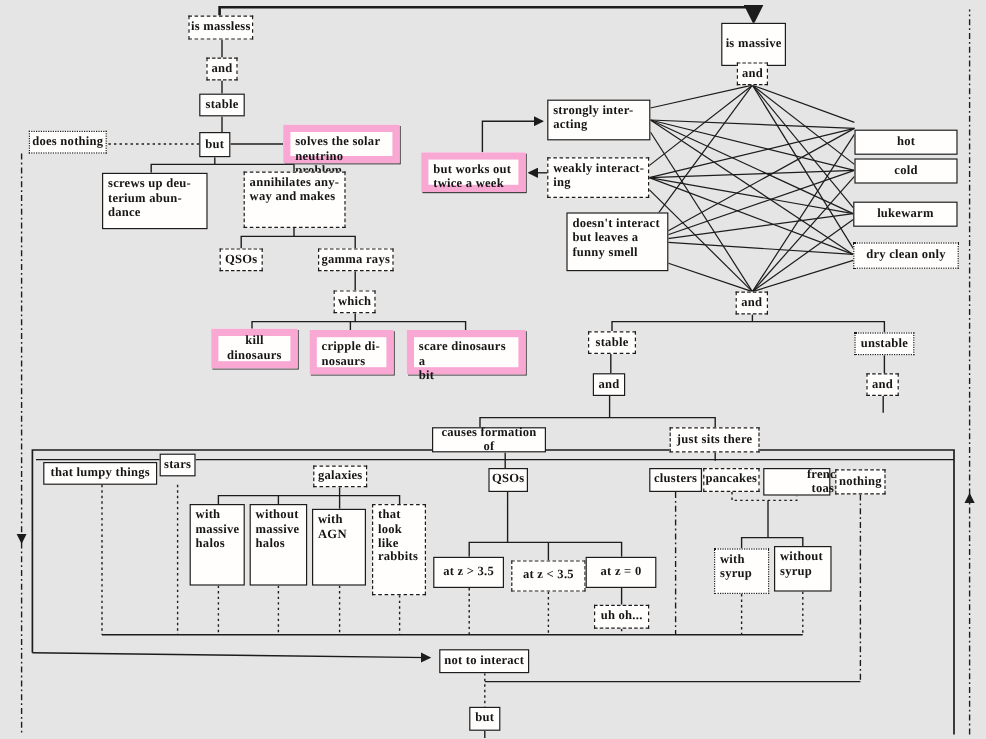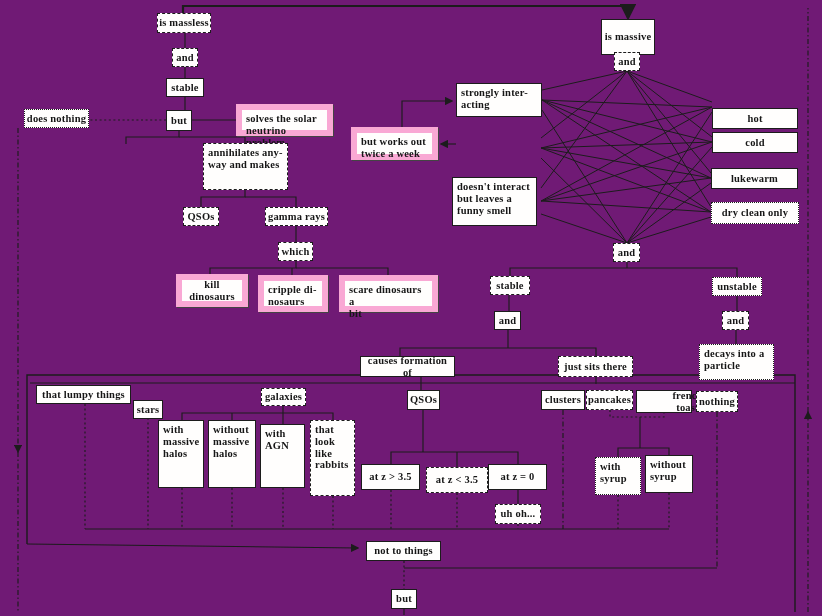--- a/index.html
+++ b/index.html
@@ -1,16 +1,16 @@
 <!DOCTYPE html>
 <html><head>
 <meta charset="utf-8">
 <style>
   html,body{margin:0;padding:0;background:#ffffff;}
-  #canvas{position:relative;width:822px;height:616px;background:#701a75;overflow:hidden;
+  #canvas{position:relative;width:822px;height:616px;background:#e5e5e5;overflow:hidden;
           font-family:"Liberation Serif","DejaVu Serif",serif;}
   #edges{position:absolute;left:0;top:0;z-index:1;}
   #nodes{position:absolute;left:0;top:0;width:822px;height:616px;z-index:2;pointer-events:none;}
   .node{position:absolute;box-sizing:border-box;background:#fffefd;color:#161616;
         font-size:10.5px;font-weight:700;line-height:1.12;letter-spacing:.2px;}
   .node span{white-space:pre-line;display:block;}
   .sl{display:flex;align-items:center;justify-content:center;text-align:center;padding:0 1px;}
   .ml{padding:3px 3px 1px 4px;text-align:left;}
   .b-solid {border:1.4px solid #1c1c1c;}
   .b-dashed{border:1.4px dashed #1c1c1c;}
@@ -127,20 +127,25 @@
       <div class="node b-solid sl" style="left: 166px; top: 110px; width: 26px; height: 21px;">
         <span>but</span>
       </div>
       <div class="node b-dotted sl" style="left: 24px; top: 109px; width: 65px; height: 19px;">
         <span>does nothing</span>
       </div>
       <div class="node b-heavy ml" style="left: 236px; top: 104px; width: 97px; height: 32px;">
         <span>solves the solar
 neutrino problem</span>
       </div>
+      <div class="node b-solid ml" style="left: 85px; top: 144px; width: 88px; height: 47px;">
+        <span>screws up deu-
+terium abun-
+dance</span>
+      </div>
       <div class="node b-dashed ml" style="left: 203px; top: 143px; width: 85px; height: 47px;">
         <span>annihilates any-
 way and makes</span>
       </div>
       <div class="node b-dashed sl" style="left: 183px; top: 207px; width: 36px; height: 19px;">
         <span>QSOs</span>
       </div>
       <div class="node b-dashed sl" style="left: 265px; top: 207px; width: 63px; height: 19px;">
         <span>gamma rays</span>
       </div>
@@ -161,21 +166,25 @@
       <div class="node b-solid sl" style="left: 601px; top: 19px; width: 54px; height: 36px;">
         <span>is massive</span>
       </div>
       <div class="node b-dashed sl" style="left: 614px; top: 52px; width: 26px; height: 19px;">
         <span>and</span>
       </div>
       <div class="node b-solid ml" style="left: 456px; top: 83px; width: 86px; height: 34px;">
         <span>strongly inter-
 acting</span>
       </div>
-      <div class="node b-solid ml" style="left: 452px; top: 177px; width: 85px; height: 49px;">
+      <div class="node b-dashed ml" style="left: 456px; top: 131px; width: 85px; height: 34px;">
+        <span>weakly interact-
+ing</span>
+      </div>
+      <div class="node b-solid ml" style="left: 472px; top: 177px; width: 85px; height: 49px;">
         <span>doesn't interact
 but leaves a
 funny smell</span>
       </div>
       <div class="node b-heavy ml" style="left: 351px; top: 127px; width: 87px; height: 33px;">
         <span>but works out
 twice a week</span>
       </div>
       <div class="node b-solid sl" style="left: 712px; top: 97px; width: 86px; height: 21px; margin-top: 11px;">
         <span>hot</span>
@@ -197,34 +206,30 @@
       </div>
       <div class="node b-dotted sl" style="left: 712px; top: 277px; width: 50px; height: 19px;">
         <span>unstable</span>
       </div>
       <div class="node b-solid sl" style="left: 494px; top: 311px; width: 27px; height: 19px;">
         <span>and</span>
       </div>
       <div class="node b-dashed sl" style="left: 722px; top: 311px; width: 27px; height: 19px;">
         <span>and</span>
       </div>
-      <div class="node b-dotted ml" style="left: 699px; top: 344px; width: 75px; height: 36px;">
-        <span>decays into a
-particle</span>
-      </div>
       <div class="node b-solid sl" style="left: 360px; top: 356px; width: 95px; height: 21px;">
         <span>causes formation of</span>
       </div>
       <div class="node b-dashed sl" style="left: 558px; top: 356px; width: 75px; height: 21px;">
         <span>just sits there</span>
       </div>
       <div class="node b-solid sl" style="left: 36px; top: 385px; width: 95px; height: 19px;">
         <span>that lumpy things</span>
       </div>
-      <div class="node b-solid sl" style="left: 133px; top: 400px; width: 30px; height: 19px;">
+      <div class="node b-solid sl" style="left: 133px; top: 378px; width: 30px; height: 19px;">
         <span>stars</span>
       </div>
       <div class="node b-dashed sl" style="left: 261px; top: 388px; width: 45px; height: 18px;">
         <span>galaxies</span>
       </div>
       <div class="node b-solid sl" style="left: 407px; top: 390px; width: 33px; height: 20px;">
         <span>QSOs</span>
       </div>
       <div class="node b-solid sl" style="left: 541px; top: 390px; width: 44px; height: 20px;">
         <span>clusters</span>
@@ -272,19 +277,19 @@
       </div>
       <div class="node b-dotted ml" style="left: 595px; top: 457px; width: 46px; height: 38px;">
         <span>with
 syrup</span>
       </div>
       <div class="node b-solid ml" style="left: 645px; top: 455px; width: 48px; height: 38px;">
         <span>without
 syrup</span>
       </div>
       <div class="node b-solid sl" style="left: 366px; top: 541px; width: 75px; height: 20px;">
-        <span>not to things</span>
+        <span>not to interact</span>
       </div>
       <div class="node b-solid sl" style="left: 391px; top: 589px; width: 26px; height: 20px;">
         <span>but</span>
       </div>
     </div>
 </div>
 
 </body></html>

